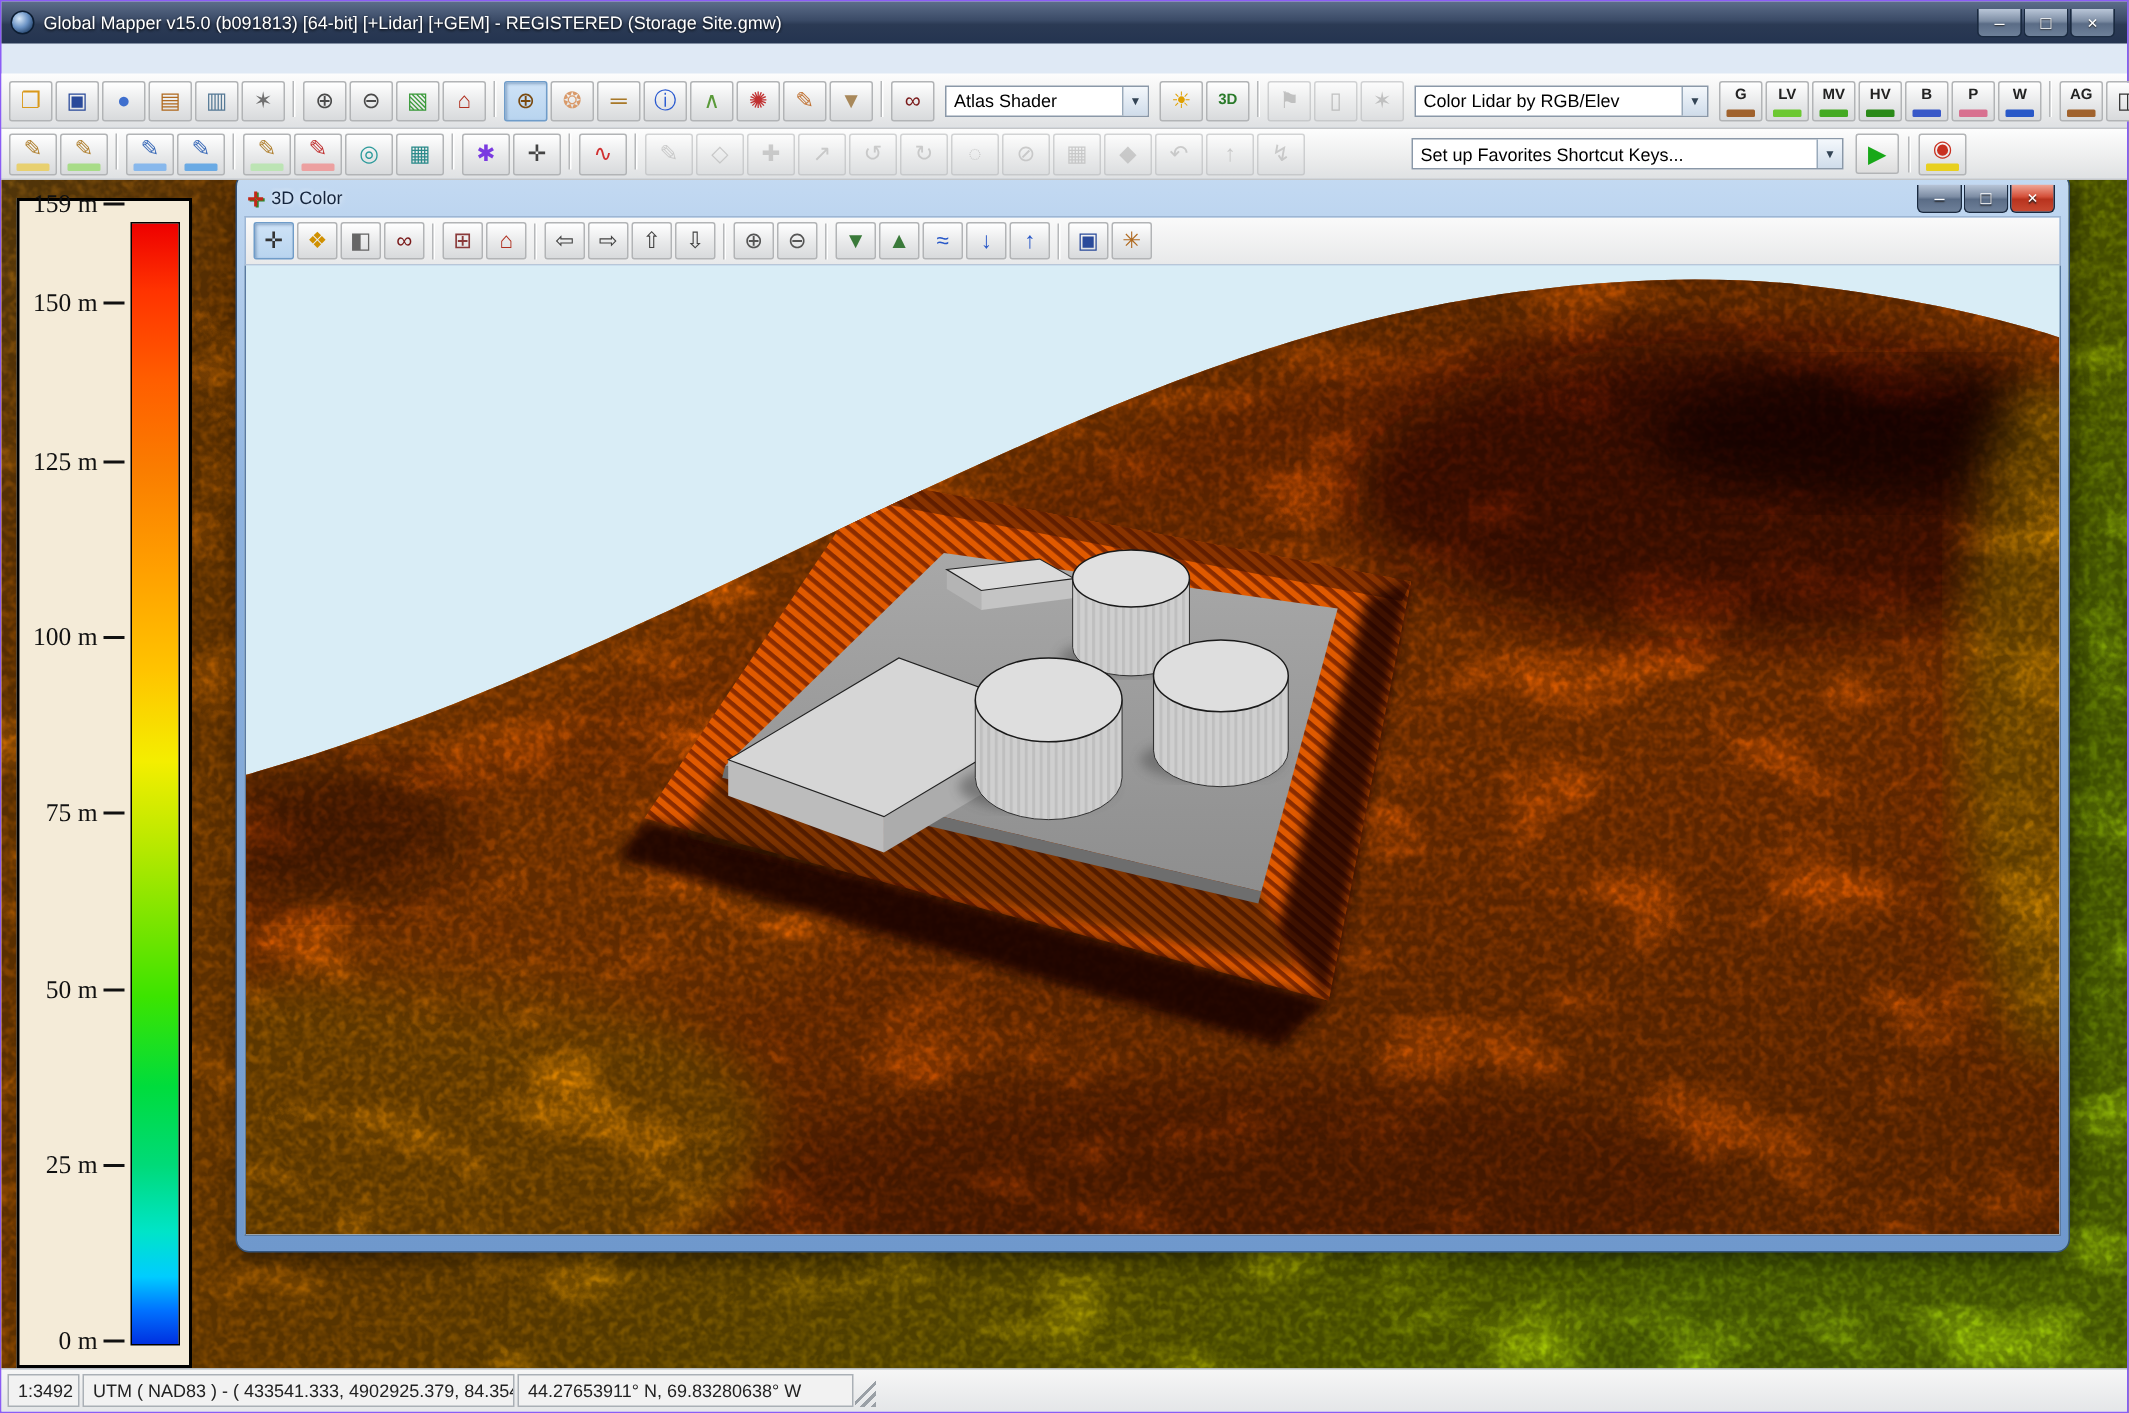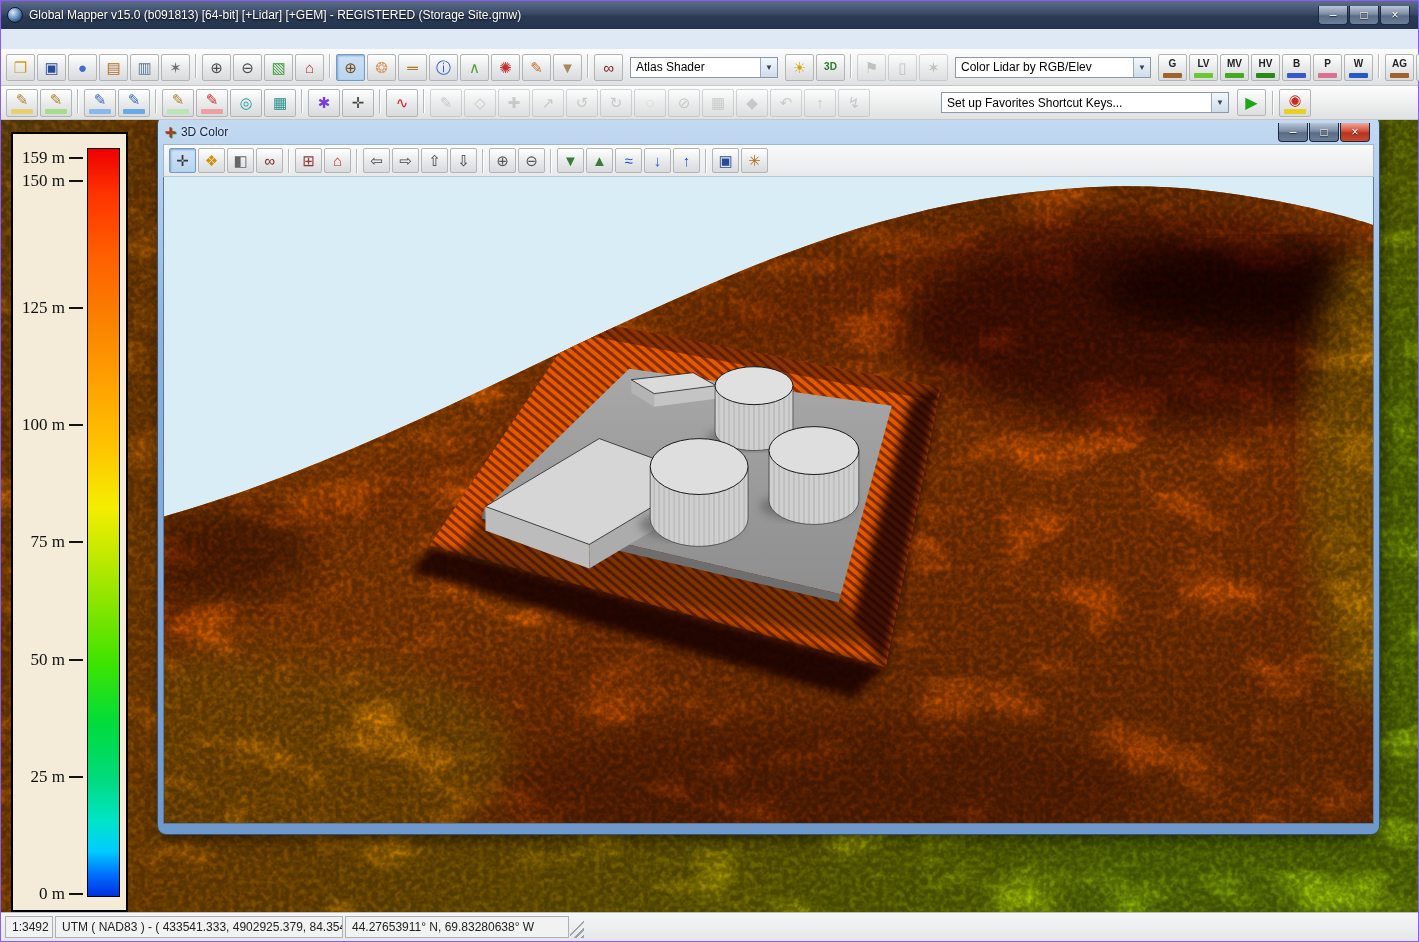--- a/index.html
+++ b/index.html
@@ -36,21 +36,21 @@
   .tbtn.small .gl { font-size:10px; font-weight:bold; }
   .tbtn.pressed { background:linear-gradient(#cfe3f7,#b8d4ef); border-color:#6f9cc9; box-shadow:inset 1px 1px 2px rgba(40,80,130,.4); }
   .tbtn.disabled { opacity:.55; }
   .tbtn .chipbar { display:none; }
   .tbtn.haschip .chipbar { display:block; position:absolute; left:4px; right:4px; bottom:2px; height:5px; background:var(--chip); border-radius:1px; }
   .tbtn.haschip .gl { margin-bottom:6px; }
   .tsep { width:2px; height:24px; margin:0 4px; border-left:1px solid #b6b8ba; border-right:1px solid #fff; flex:none; }
   .combo { height:21px; margin:0 6px; background:#fff; border:1px solid #8a98a8; display:flex; align-items:center; flex:none; }
   .combo .cval { flex:1; padding:0 5px; white-space:nowrap; overflow:hidden; }
   .combo .carrow { width:17px; height:100%; border-left:1px solid #9ab; background:linear-gradient(#f4f8fc,#cfdcea); display:flex; align-items:center; justify-content:center; font-size:8px; color:#345; }
-  .combo.atlas { width:148px; }
+  .combo.atlas { width:136px; }
   .combo.lidar { width:196px; }
   .combo.favs { width:288px; margin-left:70px; }
   .playbtn { width:29px; height:27px; margin:0 2px; display:flex; align-items:center; justify-content:center;
     border:1px solid #b2b4b6; border-radius:2px; background:linear-gradient(#fff,#ddd); color:#18a818; font-size:16px; }
 
   
   .client { position:absolute; left:0; top:119px; right:0; bottom:29px; overflow:hidden; background:#c87a10; }
   .backdrop { position:absolute; inset:0; width:100%; height:100%; }
 
   
@@ -351,26 +351,26 @@
       </defs>
       <rect width="1419" height="794" fill="url(#bg)"></rect>
       <rect width="1419" height="794" filter="url(#bblob)" opacity="0.4"></rect>
       <rect width="1419" height="794" filter="url(#bspeck)" opacity="0.3"></rect>
     </svg>
 
     <div class="legend">
       <div class="lbar"></div>
       <span>
         
-          <div class="ltick" style="margin-top: -10px; top: 24px;">
+          <div class="ltick" style="margin-top: -10px; top: 2px;">
             <span class="llab">159 m</span>
             <span class="lline"></span>
           </div>
         
-          <div class="ltick" style="margin-top: -10px; top: 47px;">
+          <div class="ltick" style="margin-top: -10px; top: 68px;">
             <span class="llab">150 m</span>
             <span class="lline"></span>
           </div>
         
           <div class="ltick" style="margin-top: -10px; top: 174px;">
             <span class="llab">125 m</span>
             <span class="lline"></span>
           </div>
         
           <div class="ltick" style="margin-top: -10px; top: 291px;">

